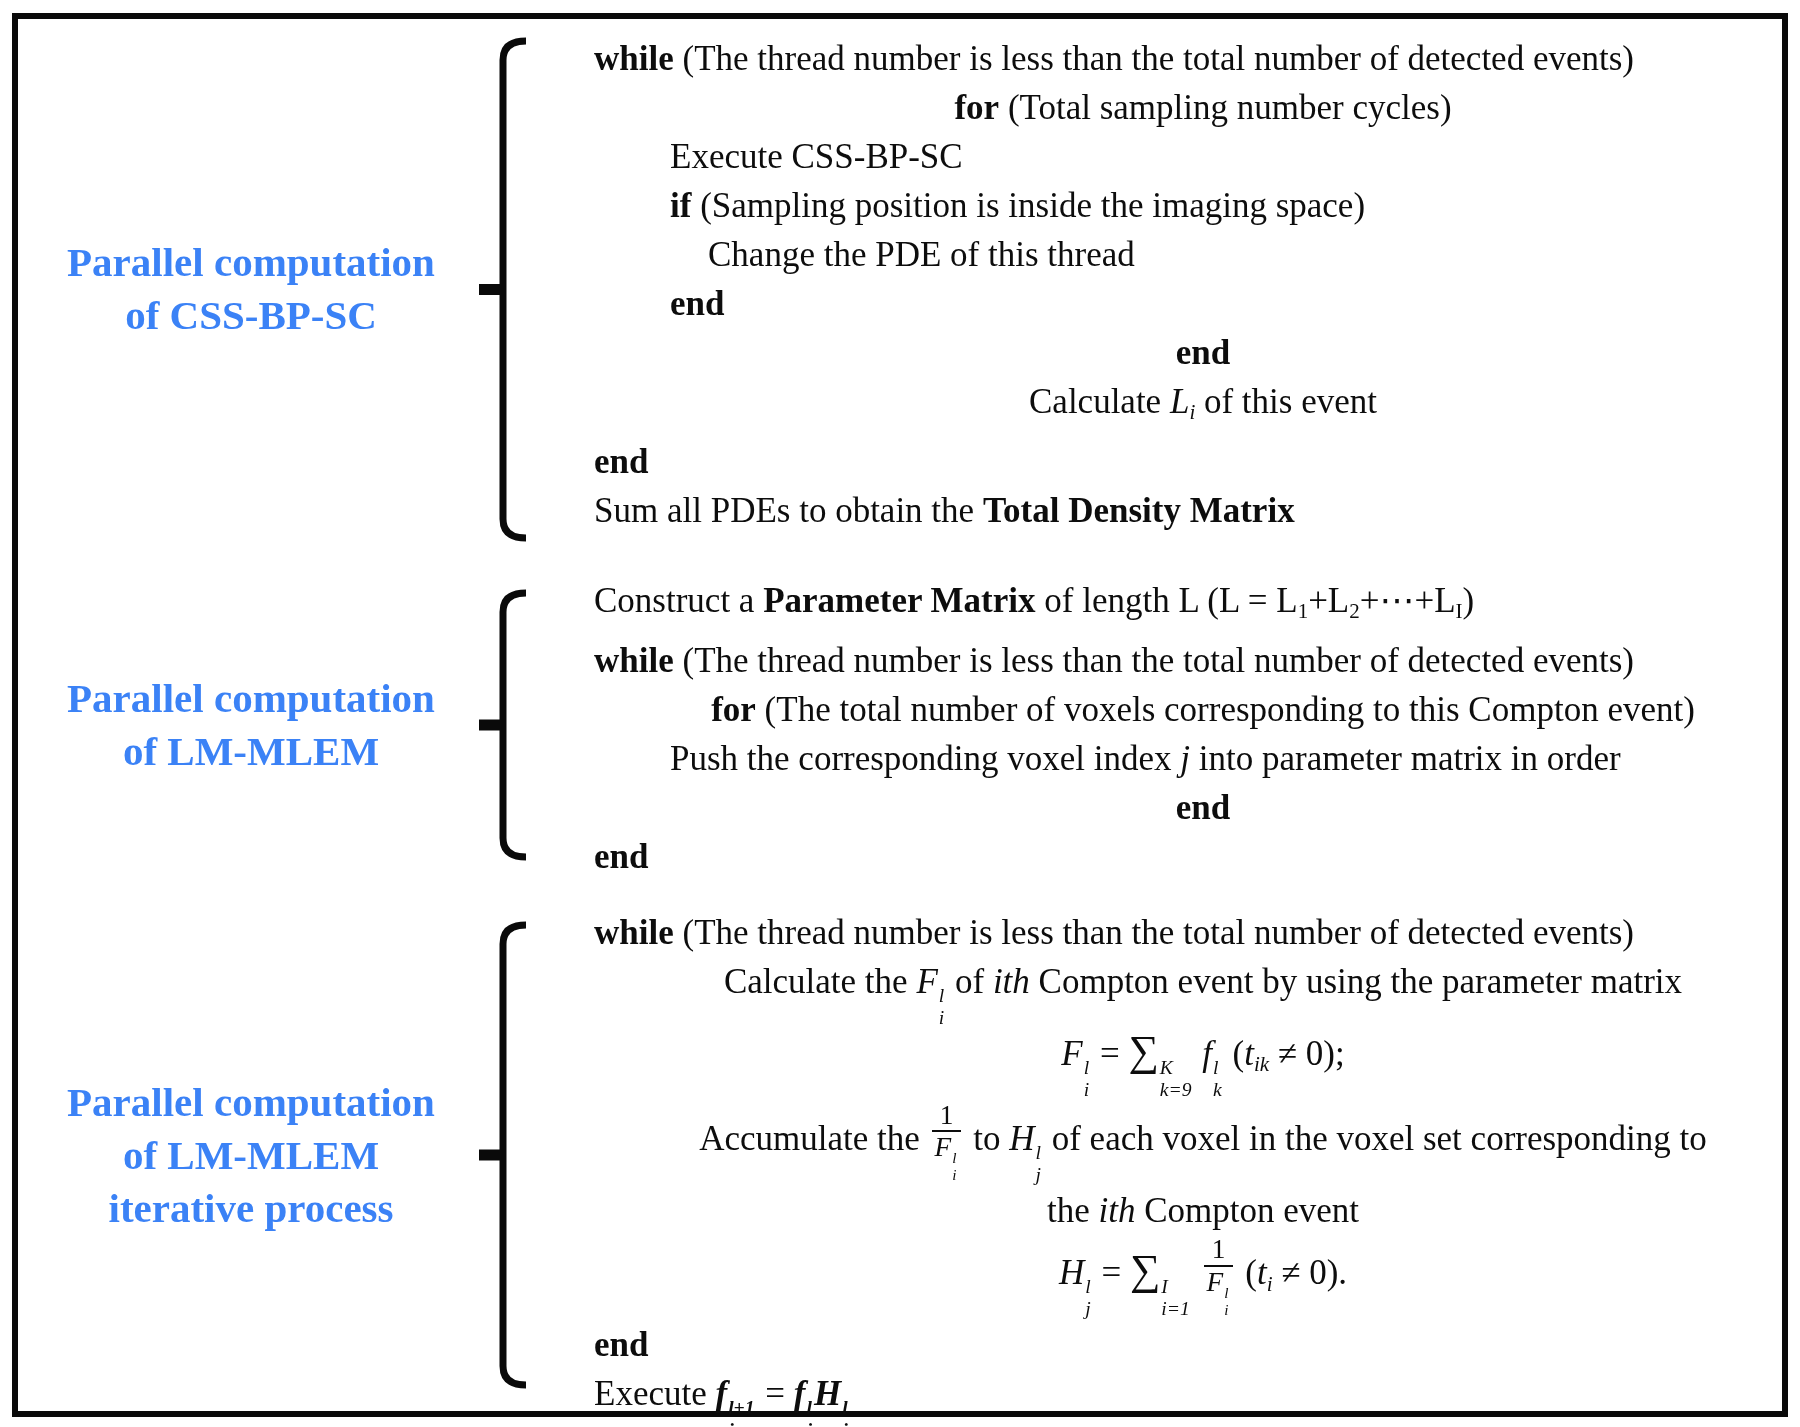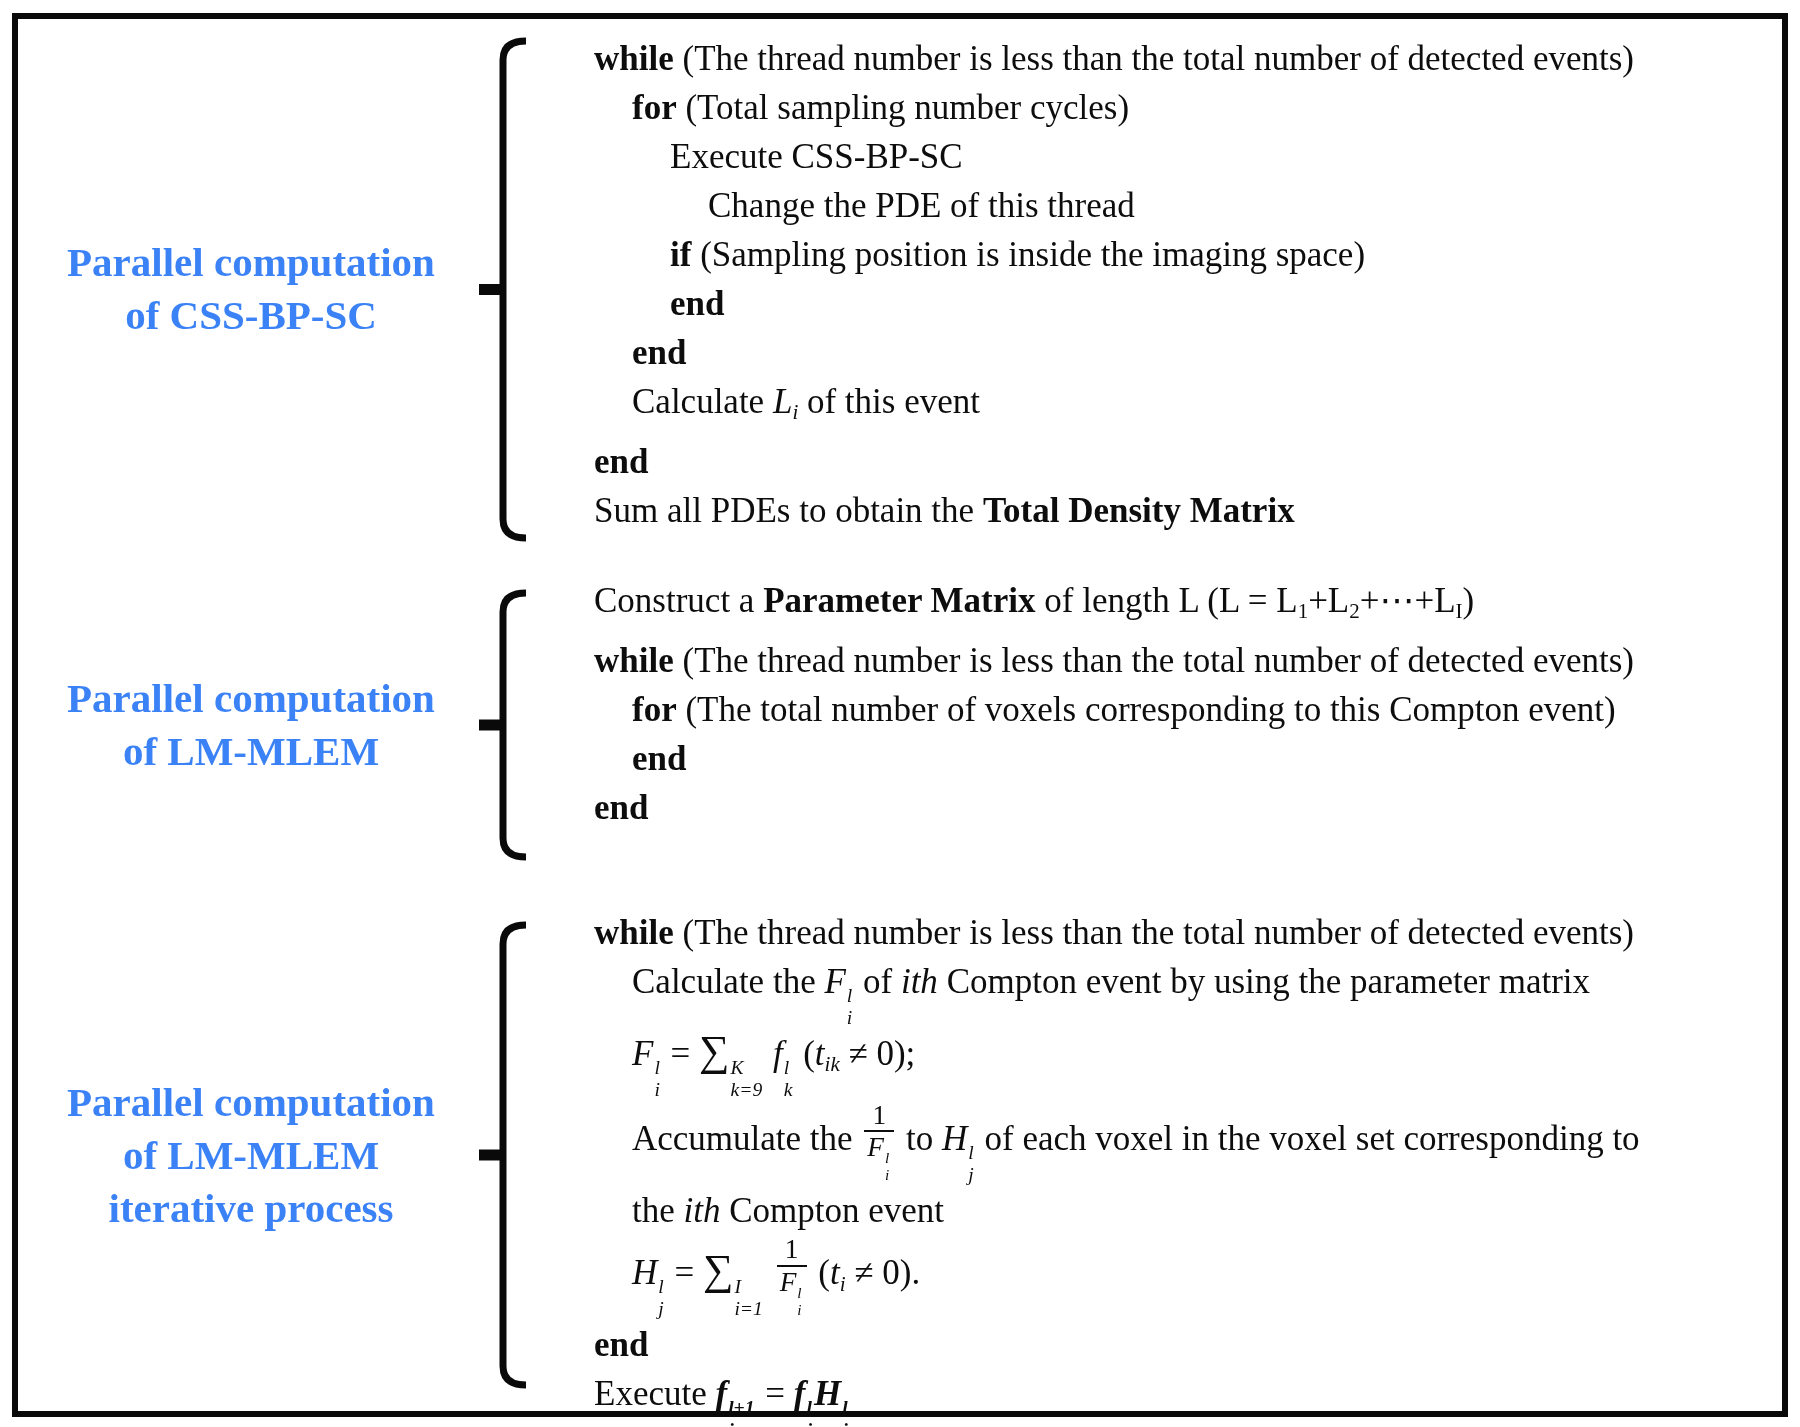--- a/index.html
+++ b/index.html
@@ -22,21 +22,21 @@
     font-weight:700;font-size:41px;line-height:53px;color:#3b82f6;
   }
   .sec-brace{
     width:80px;flex:0 0 80px;display:flex;align-items:center;
     justify-content:flex-start;padding-left:2px;
   }
   .sec-code{flex:1;font-size:35px;line-height:49px;padding-top:3px;}
   .sec-1 .sec-code{padding-top:1px;}
   .code-line{min-height:49px;white-space:nowrap;margin-left:44px;}
   .ind-0{padding-left:0;}
-  .ind-1{padding-left:38px;}
+  .ind-1{padding-left:38px;text-align:center;}
   .ind-2{padding-left:76px;font-family:Liberation Serif, serif;}
   .ind-3{padding-left:114px;}
   .kw{font-weight:700;}
   .it{font-style:italic;}
   .bi{font-style:italic;font-weight:700;}
   .plainsub{font-size:0.60em;vertical-align:-0.30em;}
   .sum{font-size:1.22em;line-height:1;}
   .scr{
     display:inline-flex;flex-direction:column;align-items:flex-start;
     font-size:0.56em;line-height:1.12;vertical-align:-0.46em;
@@ -66,22 +66,22 @@
     <div class="sec-brace">
       <svg class="brace" width="62" height="505" viewBox="0 0 62 505">
         <path d="M 56 4 Q 33 4 33 23 L 33 482 Q 33 501 56 501" fill="none" stroke="#0a0a0a" stroke-width="7"></path>
         <line x1="33" y1="252.5" x2="9" y2="252.5" stroke="#0a0a0a" stroke-width="11"></line>
       </svg>
     </div>
     <div class="sec-code">
         <div class="code-line ind-0"><span class="tok kw">while</span><span class="tok"> (The thread number is less than the total number of detected events)</span></div>
         <div class="code-line ind-1"><span class="tok kw">for</span><span class="tok"> (Total sampling number cycles)</span></div>
         <div class="code-line ind-2"><span class="tok">Execute CSS-BP-SC</span></div>
+        <div class="code-line ind-2"><span class="tok kw">if</span><span class="tok"> (Sampling position is inside the imaging space)</span></div>
         <div class="code-line ind-3"><span class="tok">Change the PDE of this thread</span></div>
-        <div class="code-line ind-2"><span class="tok kw">if</span><span class="tok"> (Sampling position is inside the imaging space)</span></div>
         <div class="code-line ind-2"><span class="tok kw">end</span></div>
         <div class="code-line ind-1"><span class="tok kw">end</span></div>
         <div class="code-line ind-1"><span class="tok">Calculate </span><span class="tok it">L</span><span class="tok plainsub it">i</span><span class="tok"> of this event</span></div>
         <div class="code-line ind-0"><span class="tok kw">end</span></div>
         <div class="code-line ind-0"><span class="tok">Sum all PDEs to obtain the </span><span class="tok kw">Total Density Matrix</span></div>
       </div>
   </div>
 
   <div class="sec sec-2">
     <div class="sec-label">
@@ -91,20 +91,21 @@
     <div class="sec-brace">
       <svg class="brace" width="62" height="272" viewBox="0 0 62 272">
         <path d="M 56 4 Q 33 4 33 23 L 33 249 Q 33 268 56 268" fill="none" stroke="#0a0a0a" stroke-width="7"></path>
         <line x1="33" y1="136" x2="9" y2="136" stroke="#0a0a0a" stroke-width="11"></line>
       </svg>
     </div>
     <div class="sec-code">
         <div class="code-line ind-0"><span class="tok">Construct a </span><span class="tok kw">Parameter Matrix</span><span class="tok"> of length L (L = L</span><span class="tok plainsub">1</span><span class="tok">+L</span><span class="tok plainsub">2</span><span class="tok">+⋯+L</span><span class="tok plainsub">I</span><span class="tok">)</span></div>
         <div class="code-line ind-0"><span class="tok kw">while</span><span class="tok"> (The thread number is less than the total number of detected events)</span></div>
         <div class="code-line ind-1"><span class="tok kw">for</span><span class="tok"> (The total number of voxels corresponding to this Compton event)</span></div>
+        <div class="code-line ind-2"><span class="tok">Push the corresponding voxel index </span><span class="tok it">j</span><span class="tok"> into parameter matrix in order</span></div>
         <div class="code-line ind-1"><span class="tok kw">end</span></div>
         <div class="code-line ind-0"><span class="tok kw">end</span></div>
       </div>
   </div>
 
   <div class="sec sec-3">
     <div class="sec-label">
       <span>Parallel computation</span>
       <span>of LM-MLEM</span>
       <span>iterative process</span>

